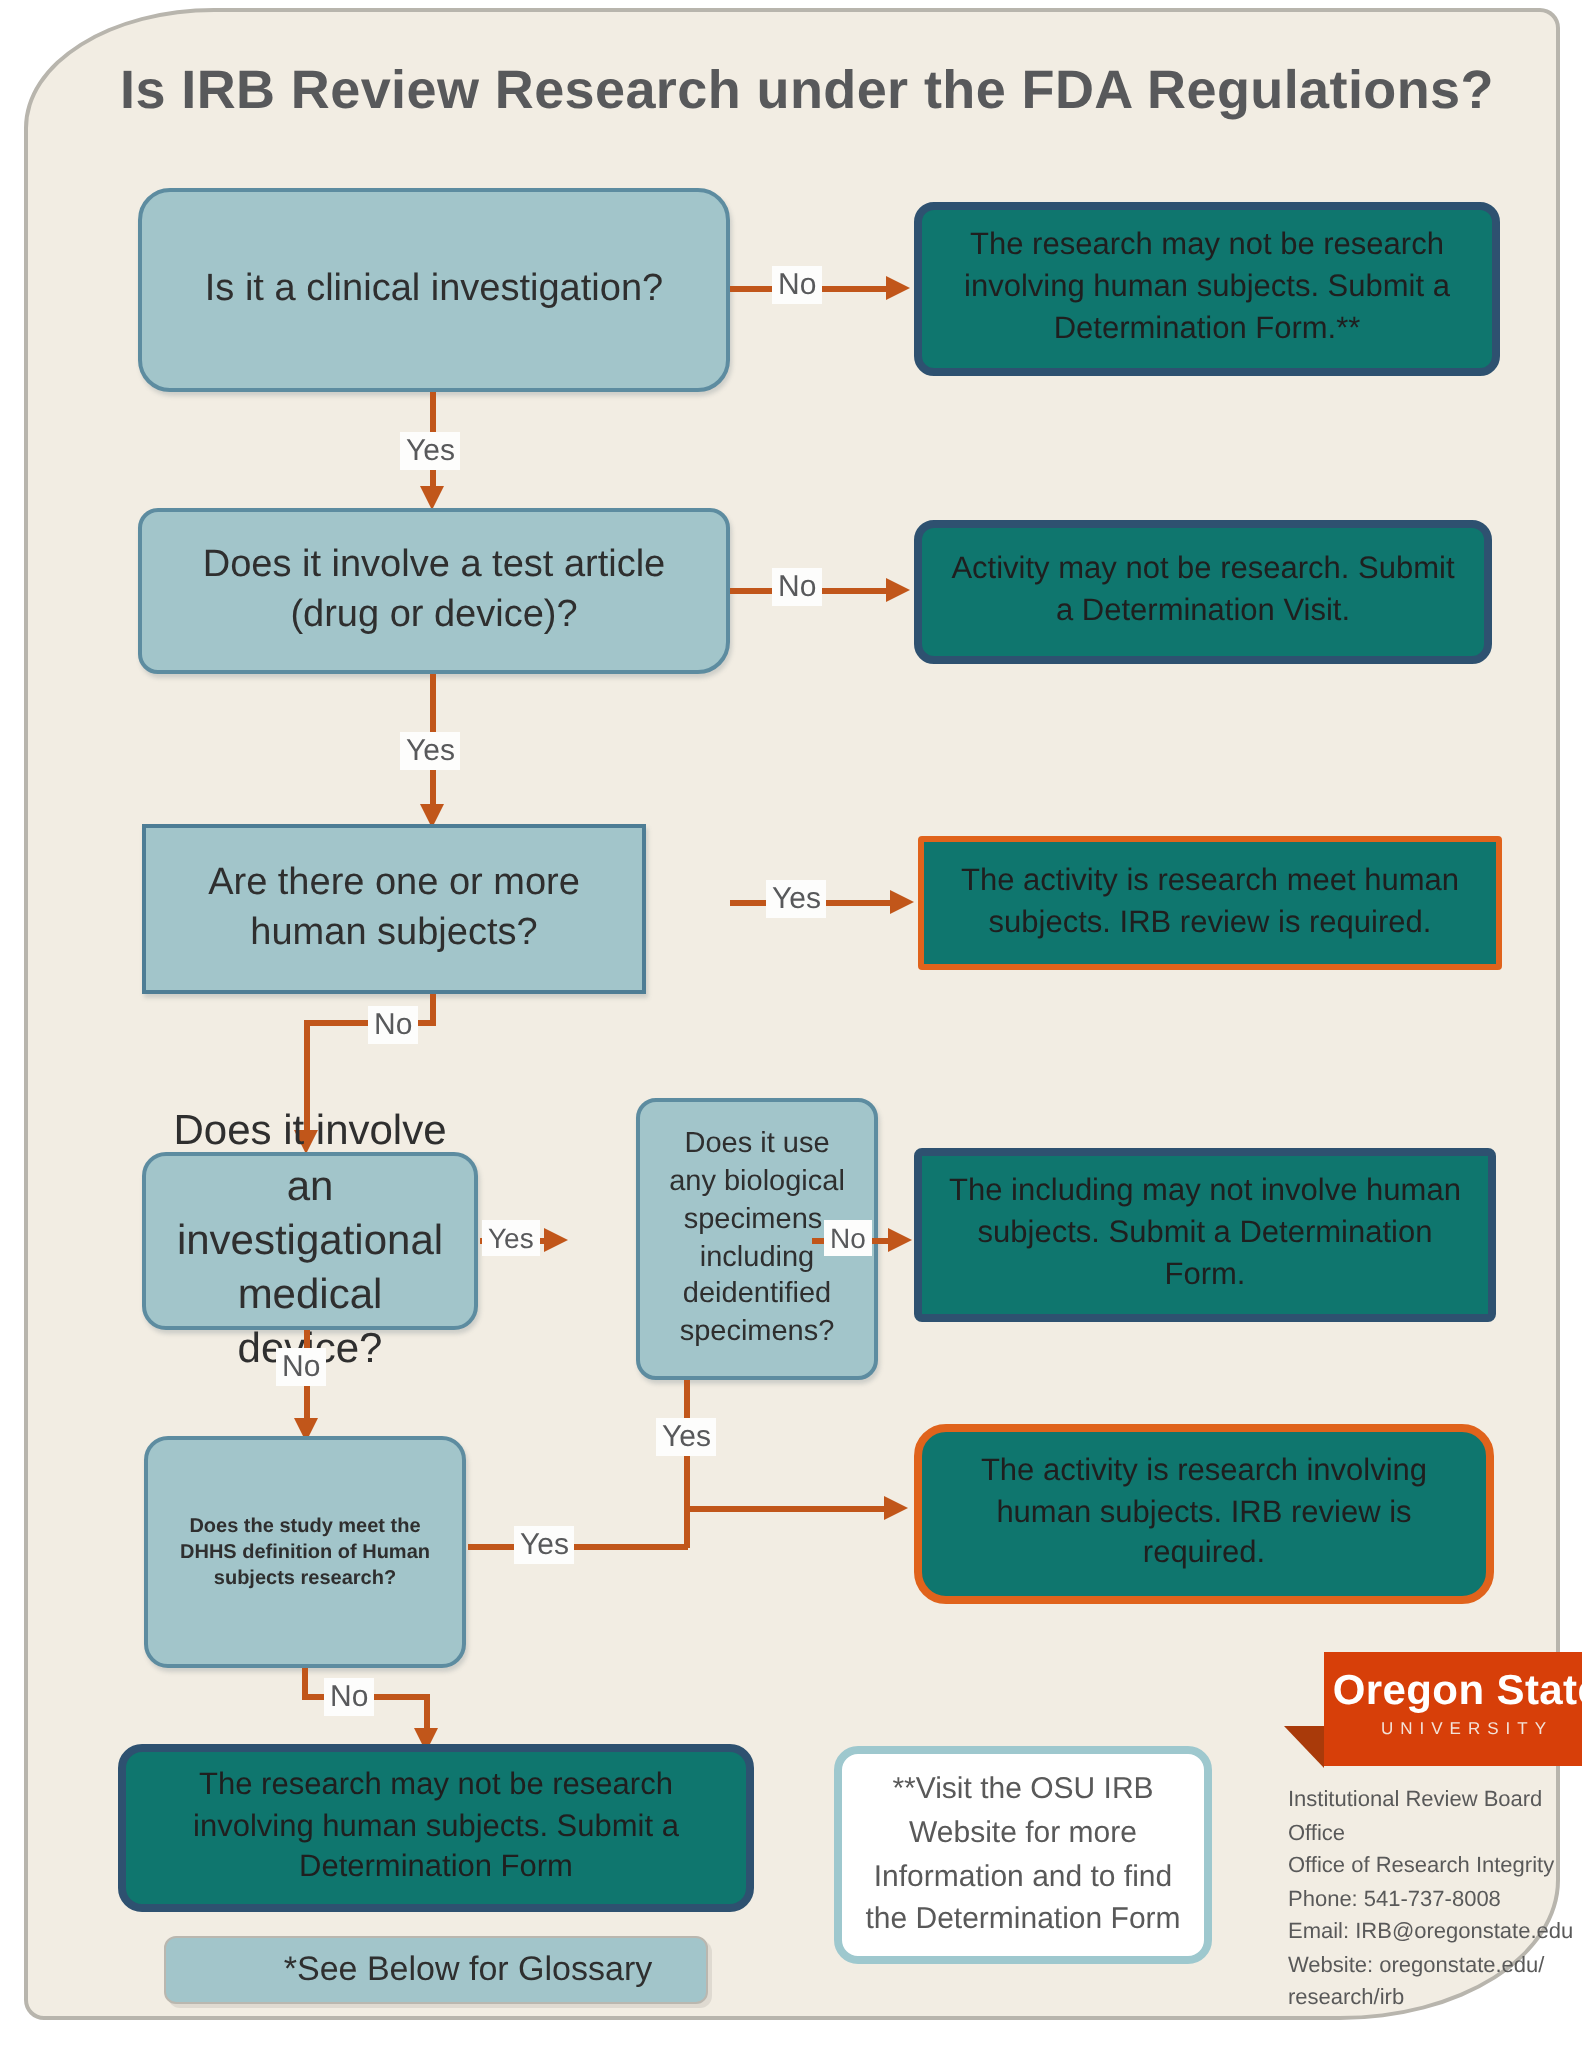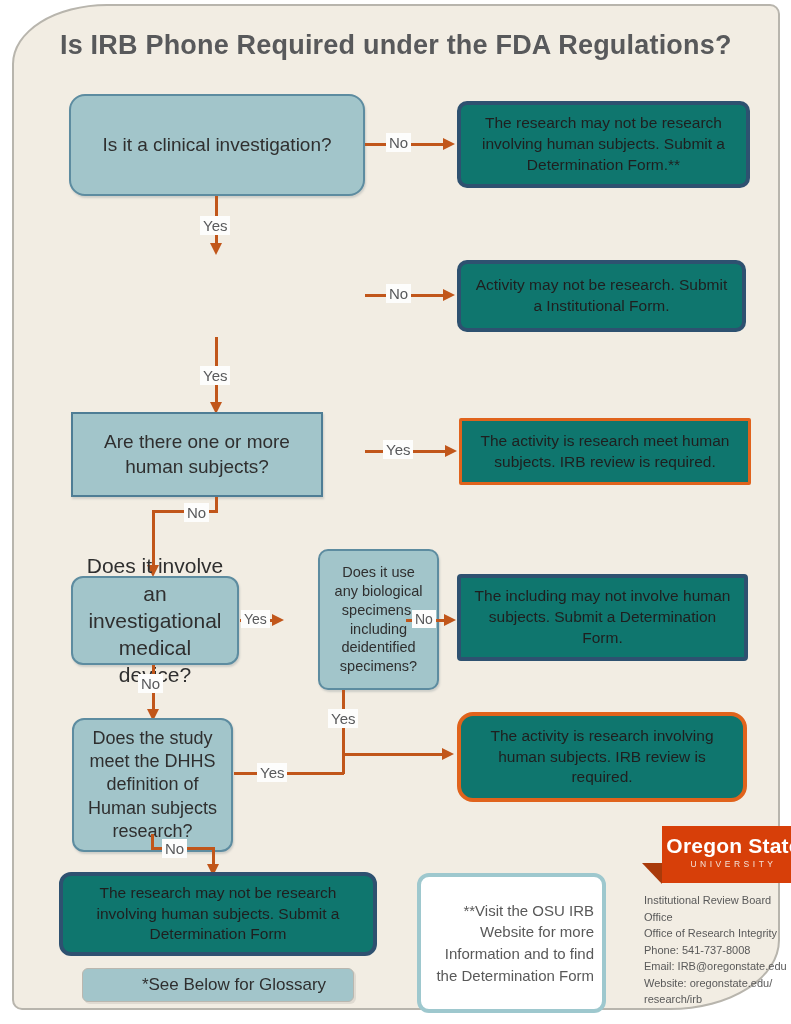--- a/index.html
+++ b/index.html
@@ -36,23 +36,23 @@
         border-right:6px solid transparent; border-top:12px solid #c1561a; }
   .lbl { position:absolute; background:#fdfdfc; color:#58595b; font-size:15px;
          line-height:1.15; padding:1px 3px; }
   .glossary {
     position:absolute; left:68px; top:962px; width:272px; height:34px;
     background:#a2c5ca; border:1px solid #bab7af; border-radius:6px;
     display:flex; align-items:center; justify-content:center;
     font-size:17px; color:#2f2f2f; box-shadow:2px 2px 0 rgba(0,0,0,0.08);padding-left:32px;
   }
   .visit {
-    position:absolute; left:403px; top:867px; width:189px; height:140px;
+    position:absolute; left:403px; top:867px; width:189px; height:109px;
     background:#ffffff; border:4px solid #9ec8ce; border-radius:12px;
-    display:flex; align-items:center; justify-content:center; text-align:right;
+    display:flex; align-items:center; justify-content:center; text-align:center;
     font-size:15px; line-height:1.45; color:#595959; padding:21px 8px;
   }
   .logo {
     position:absolute; left:648px; top:820px; width:143px; height:57px;
     background:#d73f09; color:#ffffff; text-align:center; padding-top:9px;
   }
   .logo-main { font-size:21px; font-weight:bold; letter-spacing:0.2px; line-height:1; }
   .logo-sub { font-size:8.5px; letter-spacing:3.5px; color:#f3e2d8; margin-top:3px; }
   .fold-left { position:absolute; left:628px; top:857px; width:0; height:0;
     border-top:21px solid #a93a0a; border-left:20px solid transparent; }
@@ -60,38 +60,41 @@
     position:absolute; left:630px; top:886px; width:158px;
     font-size:11px; line-height:1.5; color:#595959;
   }
 </style>
 </head>
 <body>
 
 <div class="page">
   <div class="card">
 
-    <h1 class="title">Is IRB Phone Required under the FDA Regulations?</h1>
+    <h1 class="title">Is IRB Review Research under the FDA Regulations?</h1>
 
     <div class="q" style="left:55px;top:88px;width:296px;height:102px;border-radius:16px;">
       <span>Is it a clinical investigation?</span>
     </div>
     <div class="res navy" style="left:443px;top:95px;width:293px;height:87px;border-radius:10px;">
       <span>The research may not be research involving human subjects. Submit a Determination Form.**</span>
     </div>
     <div class="hl" style="left:351px;top:137px;width:80px;"></div>
     <div class="ar" style="left:429px;top:132px;"></div>
     <div class="lbl" style="left:372px;top:127px;">No</div>
 
     <div class="vl" style="left:201px;top:190px;height:50px;"></div>
     <div class="ad" style="left:196px;top:237px;"></div>
     <div class="lbl" style="left:186px;top:210px;">Yes</div>
 
+    <div class="q" style="left:55px;top:248px;width:296px;height:83px;border-radius:10px 10px 16px 10px;">
+      <span>Does it involve a test article (drug or device)?</span>
+    </div>
     <div class="res navy" style="left:443px;top:254px;width:289px;height:72px;border-radius:10px;">
-      <span>Activity may not be research. Submit a Institutional Form.</span>
+      <span>Activity may not be research. Submit a Determination Visit.</span>
     </div>
     <div class="hl" style="left:351px;top:288px;width:80px;"></div>
     <div class="ar" style="left:429px;top:283px;"></div>
     <div class="lbl" style="left:372px;top:278px;">No</div>
 
     <div class="vl" style="left:201px;top:331px;height:68px;"></div>
     <div class="ad" style="left:196px;top:396px;"></div>
     <div class="lbl" style="left:186px;top:360px;">Yes</div>
 
     <div class="q" style="left:57px;top:406px;width:252px;height:85px;border-radius:0;border-color:#4e7d95;">
@@ -125,21 +128,21 @@
     <div class="lbl" style="left:227px;top:604px;font-size:14px;">Yes</div>
 
     <div class="hl" style="left:392px;top:613px;width:40px;"></div>
     <div class="ar" style="left:430px;top:608px;"></div>
     <div class="lbl" style="left:398px;top:604px;font-size:14px;">No</div>
 
     <div class="vl" style="left:138px;top:659px;height:48px;"></div>
     <div class="ad" style="left:133px;top:703px;"></div>
     <div class="lbl" style="left:124px;top:668px;">No</div>
 
-    <div class="q" style="left:58px;top:712px;width:161px;height:134px;border-radius:12px;font-size:18px;">
+    <div class="q" style="left:58px;top:712px;width:161px;height:116px;border-radius:12px;font-size:10px;font-weight:bold;">
       <span>Does the study meet the DHHS definition of Human subjects research?</span>
     </div>
     <div class="res" style="left:443px;top:706px;width:290px;height:90px;border:4px solid #e0631c;border-radius:16px;">
       <span>The activity is research involving human subjects. IRB review is required.</span>
     </div>
 
     <div class="vl" style="left:328px;top:684px;height:66px;"></div>
     <div class="lbl" style="left:314px;top:703px;">Yes</div>
 
     <div class="hl" style="left:220px;top:766px;width:110px;"></div>

